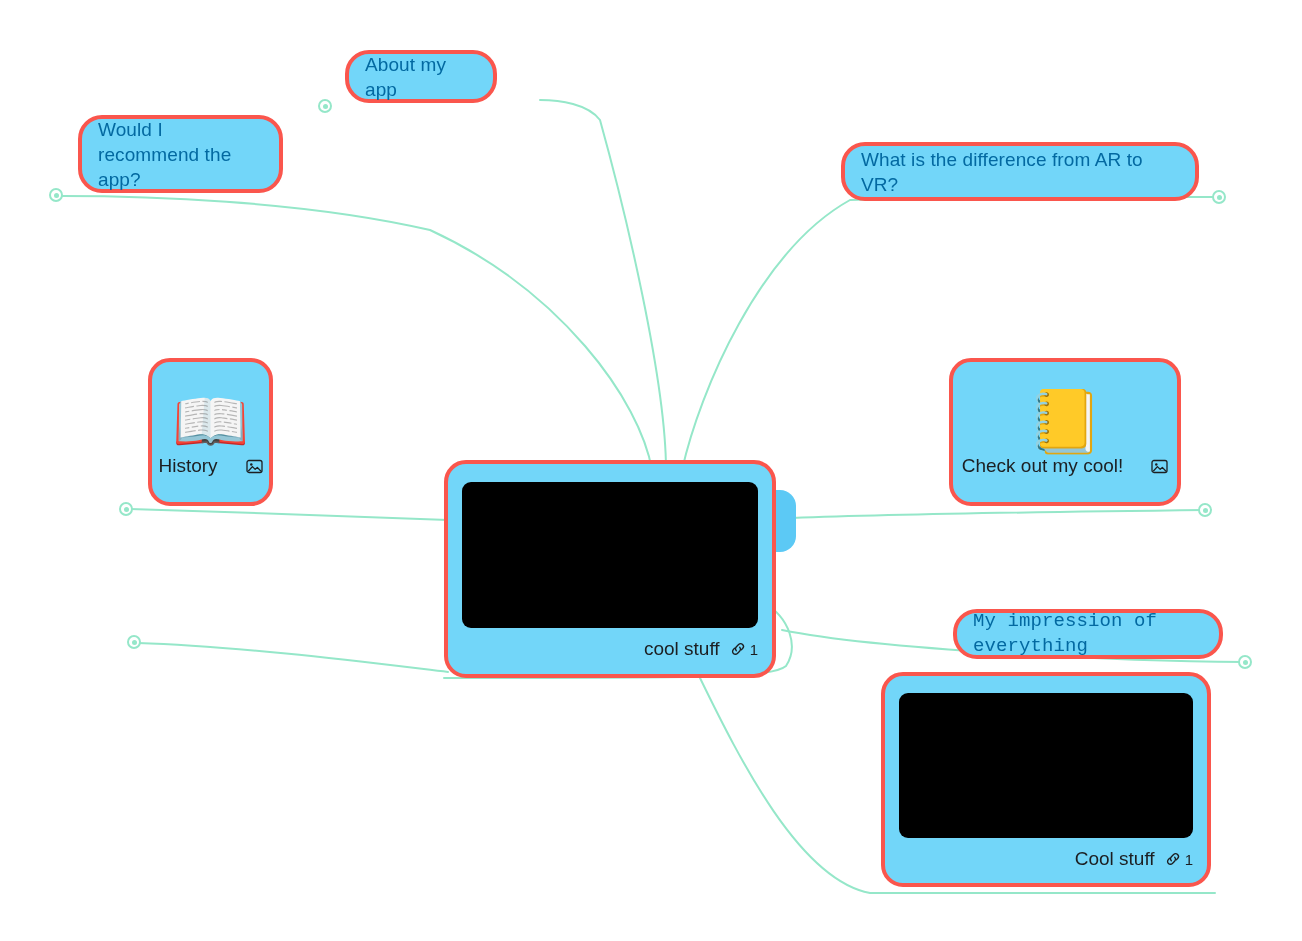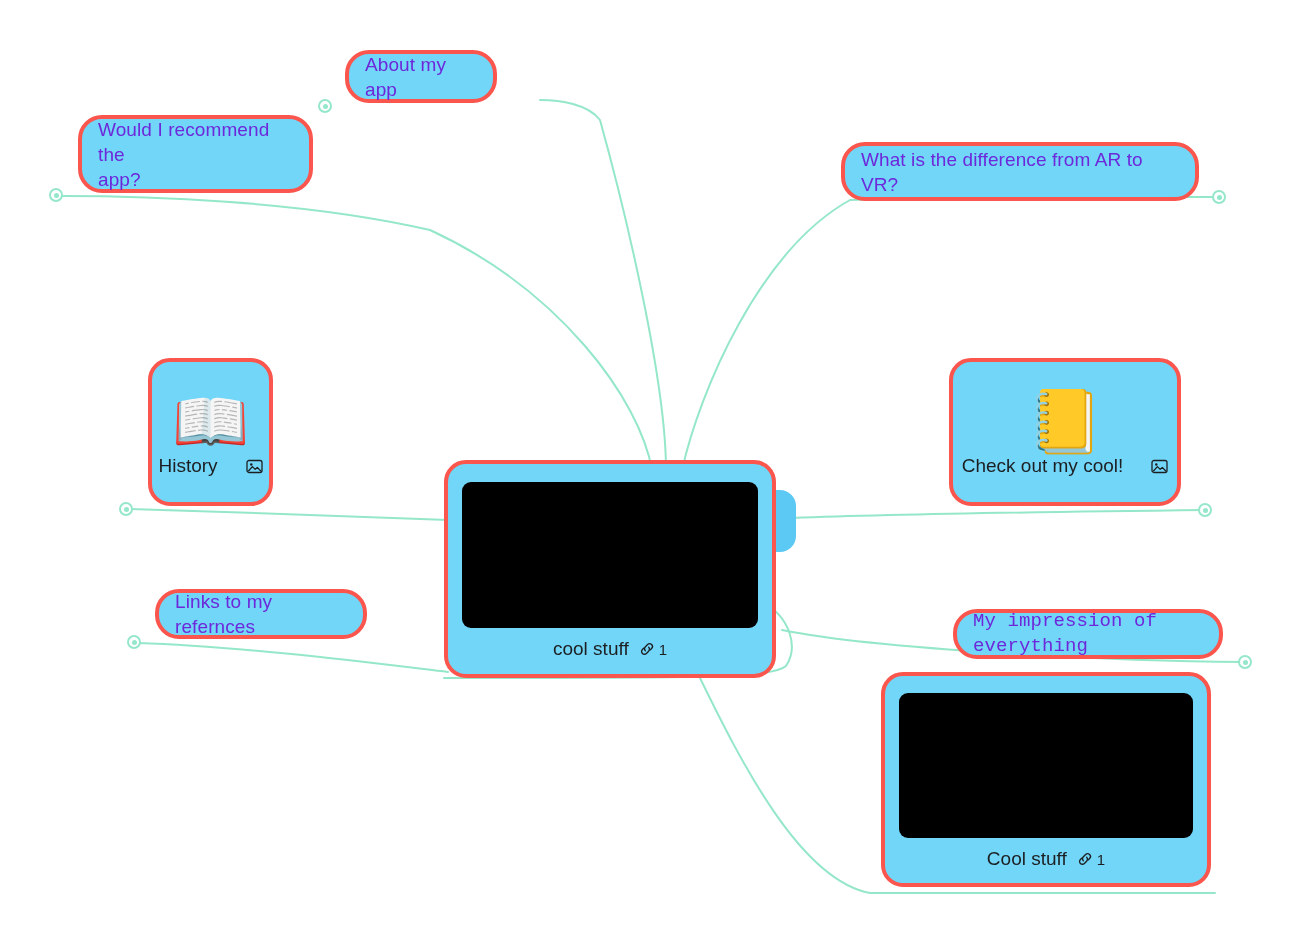--- a/index.html
+++ b/index.html
@@ -39,26 +39,26 @@
   }
   .node.pill {
     border-radius: 24px;
     padding: 7px 16px;
   }
   .node-label {
     font-size: 19px;
     line-height: 25px;
     letter-spacing: 0.1px;
     white-space: pre-line;
-    color: #6d28d9;
+    color: #0369a1;
   }
   .media-node {
     border-radius: 22px;
     padding: 14px 14px 8px 14px;
-    align-items: center;
+    align-items: flex-end;
   }
   .media-thumb {
     background: #000000;
     border-radius: 9px;
     width: 100%;
   }
   .media-footer {
     display: flex;
     align-items: center;
     justify-content: center;
@@ -160,21 +160,21 @@
   <div class="handle" style="left:127px; top:635px;"></div>
   <div class="handle" style="left:1198px;top:503px;"></div>
   <div class="handle" style="left:1238px;top:655px;"></div>
 
   <div class="occluded-node" style="left:752px; top:490px; width:44px; height:62px;"></div>
 
   <div class="node pill" style="left:345px; top:50px; width:152px; height:53px;">
     <div class="node-label">About my app</div>
   </div>
 
-  <div class="node pill" style="left:78px; top:115px; width:235px; height:78px;">
+  <div class="node pill" style="left:78px; top:115px; width:205px; height:78px;">
     <div class="node-label">Would I recommend the
 app?</div>
   </div>
 
   <div class="node pill" style="left:841px; top:142px; width:358px; height:59px;">
     <div class="node-label">What is the difference from AR to VR?</div>
   </div>
 
   <div class="node emoji-node" style="left:148px; top:358px; width:125px; height:148px;">
     <div class="icon-emoji">📖</div>
@@ -197,23 +197,20 @@
       <span class="img-badge">
         <svg width="17" height="15" viewBox="0 0 17 15" fill="none" stroke="#1c1f22" stroke-width="1.3">
           <rect x="1" y="1.5" width="15" height="12" rx="2"></rect>
           <circle cx="5.3" cy="5.4" r="1.25" fill="#1c1f22" stroke="none"></circle>
           <path d="M2.2 12.2 L6.4 7.6 L9.2 10.4 L11.3 8.4 L15 12.2" stroke-linejoin="round"></path>
         </svg>
       </span>
     </div>
   </div>
 
-  <div class="node pill" style="left:155px; top:589px; width:212px; height:50px;">
-    <div class="node-label">Links to my refernces</div>
-  </div>
 
   <div class="node pill" style="left:953px; top:609px; width:270px; height:50px;font-family:Liberation Mono, monospace;">
     <div class="node-label">My impression of everything</div>
   </div>
 
   <div class="node media-node" style="left:444px; top:460px; width:332px; height:218px; z-index:7;">
     <div class="media-thumb" style="height:146px;"></div>
     <div class="media-footer">
       <span class="media-title">cool stuff</span>
       <span class="link-badge">

